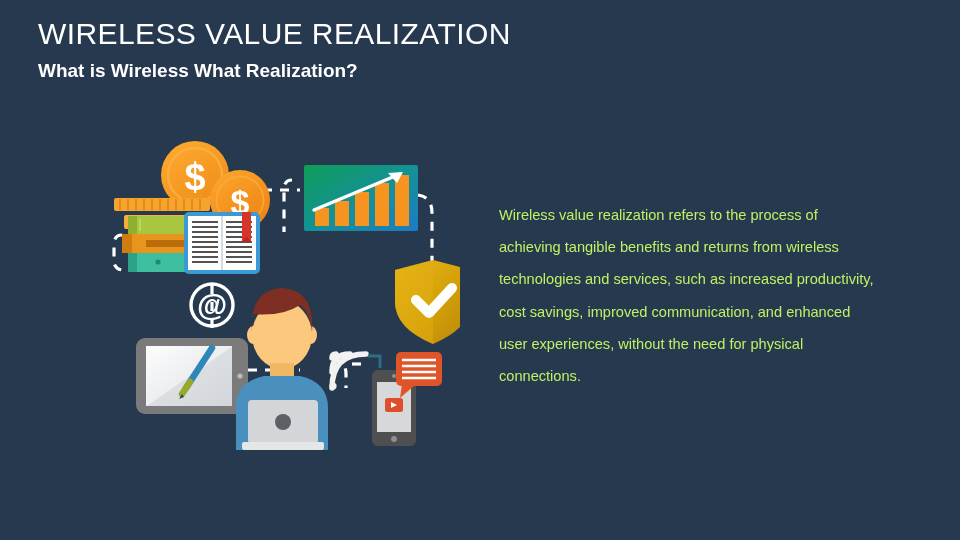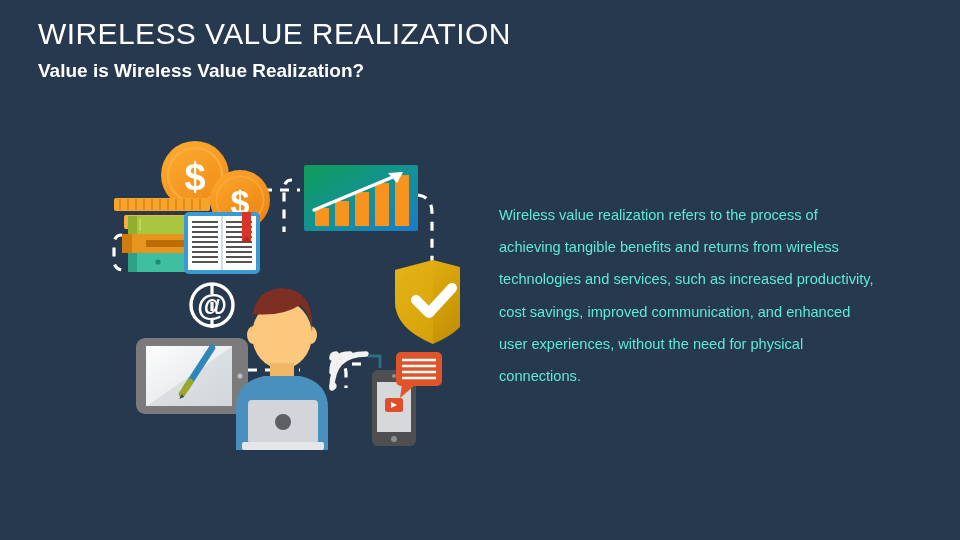--- a/index.html
+++ b/index.html
@@ -43,21 +43,21 @@
   }
 
   
   #body-paragraph {
     position: absolute;
     left: 499px;
     top: 199px;
     width: 375px;
     font-size: 14.6px;
     line-height: 32.2px;
-    color: #5eead4;
+    color: #bef264;
     font-weight: 500;
   }
 
   
   #illustration {
     position: absolute;
     left: 100px;
     top: 120px;
     width: 360px;
     height: 330px;
@@ -65,21 +65,21 @@
   #illustration > * { position: absolute; }
   .svgwrap { position: absolute; left: 0; top: 0; }
 </style>
 </head>
 <body>
 
 <div id="slide">
 
   <div id="page-title">WIRELESS VALUE REALIZATION</div>
 
-  <div id="page-subtitle">Value is Wireless Value Realization?</div>
+  <div id="page-subtitle">What is Wireless What Realization?</div>
 
   <div id="body-paragraph">Wireless value realization refers to the process of achieving tangible benefits and returns from wireless technologies and services, such as increased productivity, cost savings, improved communication, and enhanced user experiences, without the need for physical connections.</div>
 
   <div id="illustration">
 
     <svg class="svgwrap" width="360" height="330" viewBox="0 0 360 330">
 
       <defs>
         <linearGradient id="gradChart" x1="0" y1="0" x2="1" y2="1">
           <stop offset="0%" stop-color="#0f9d57"></stop>

